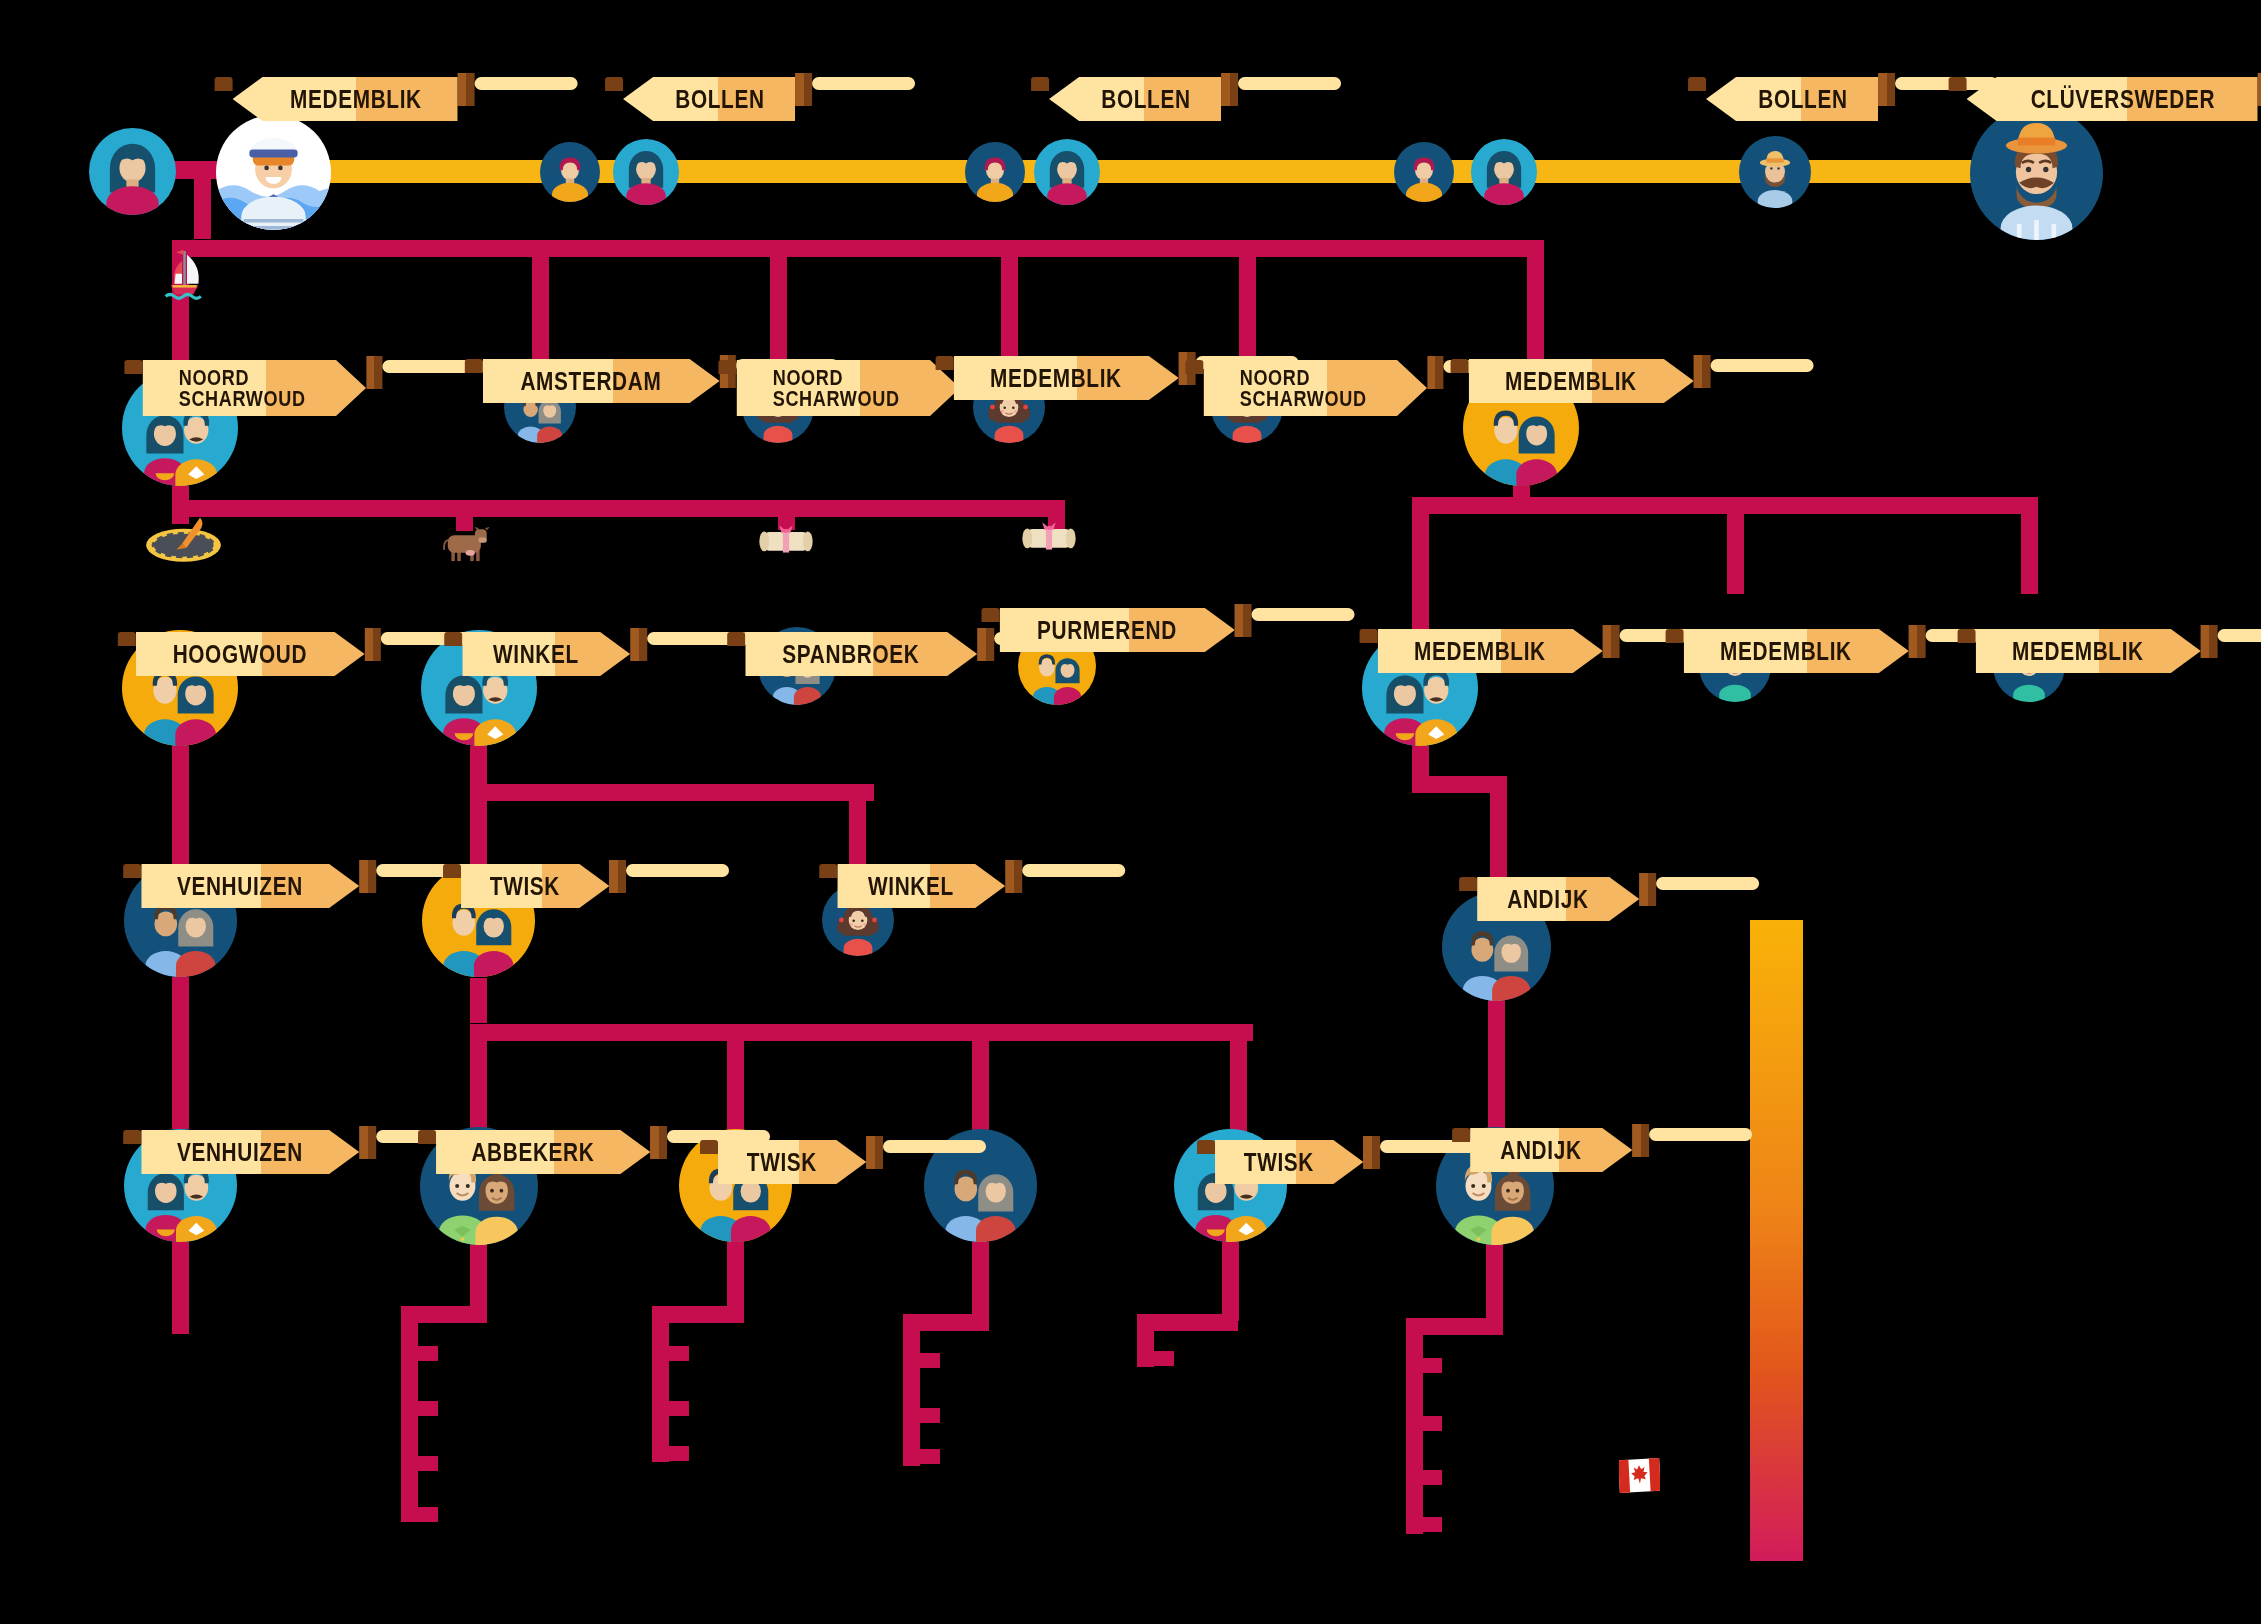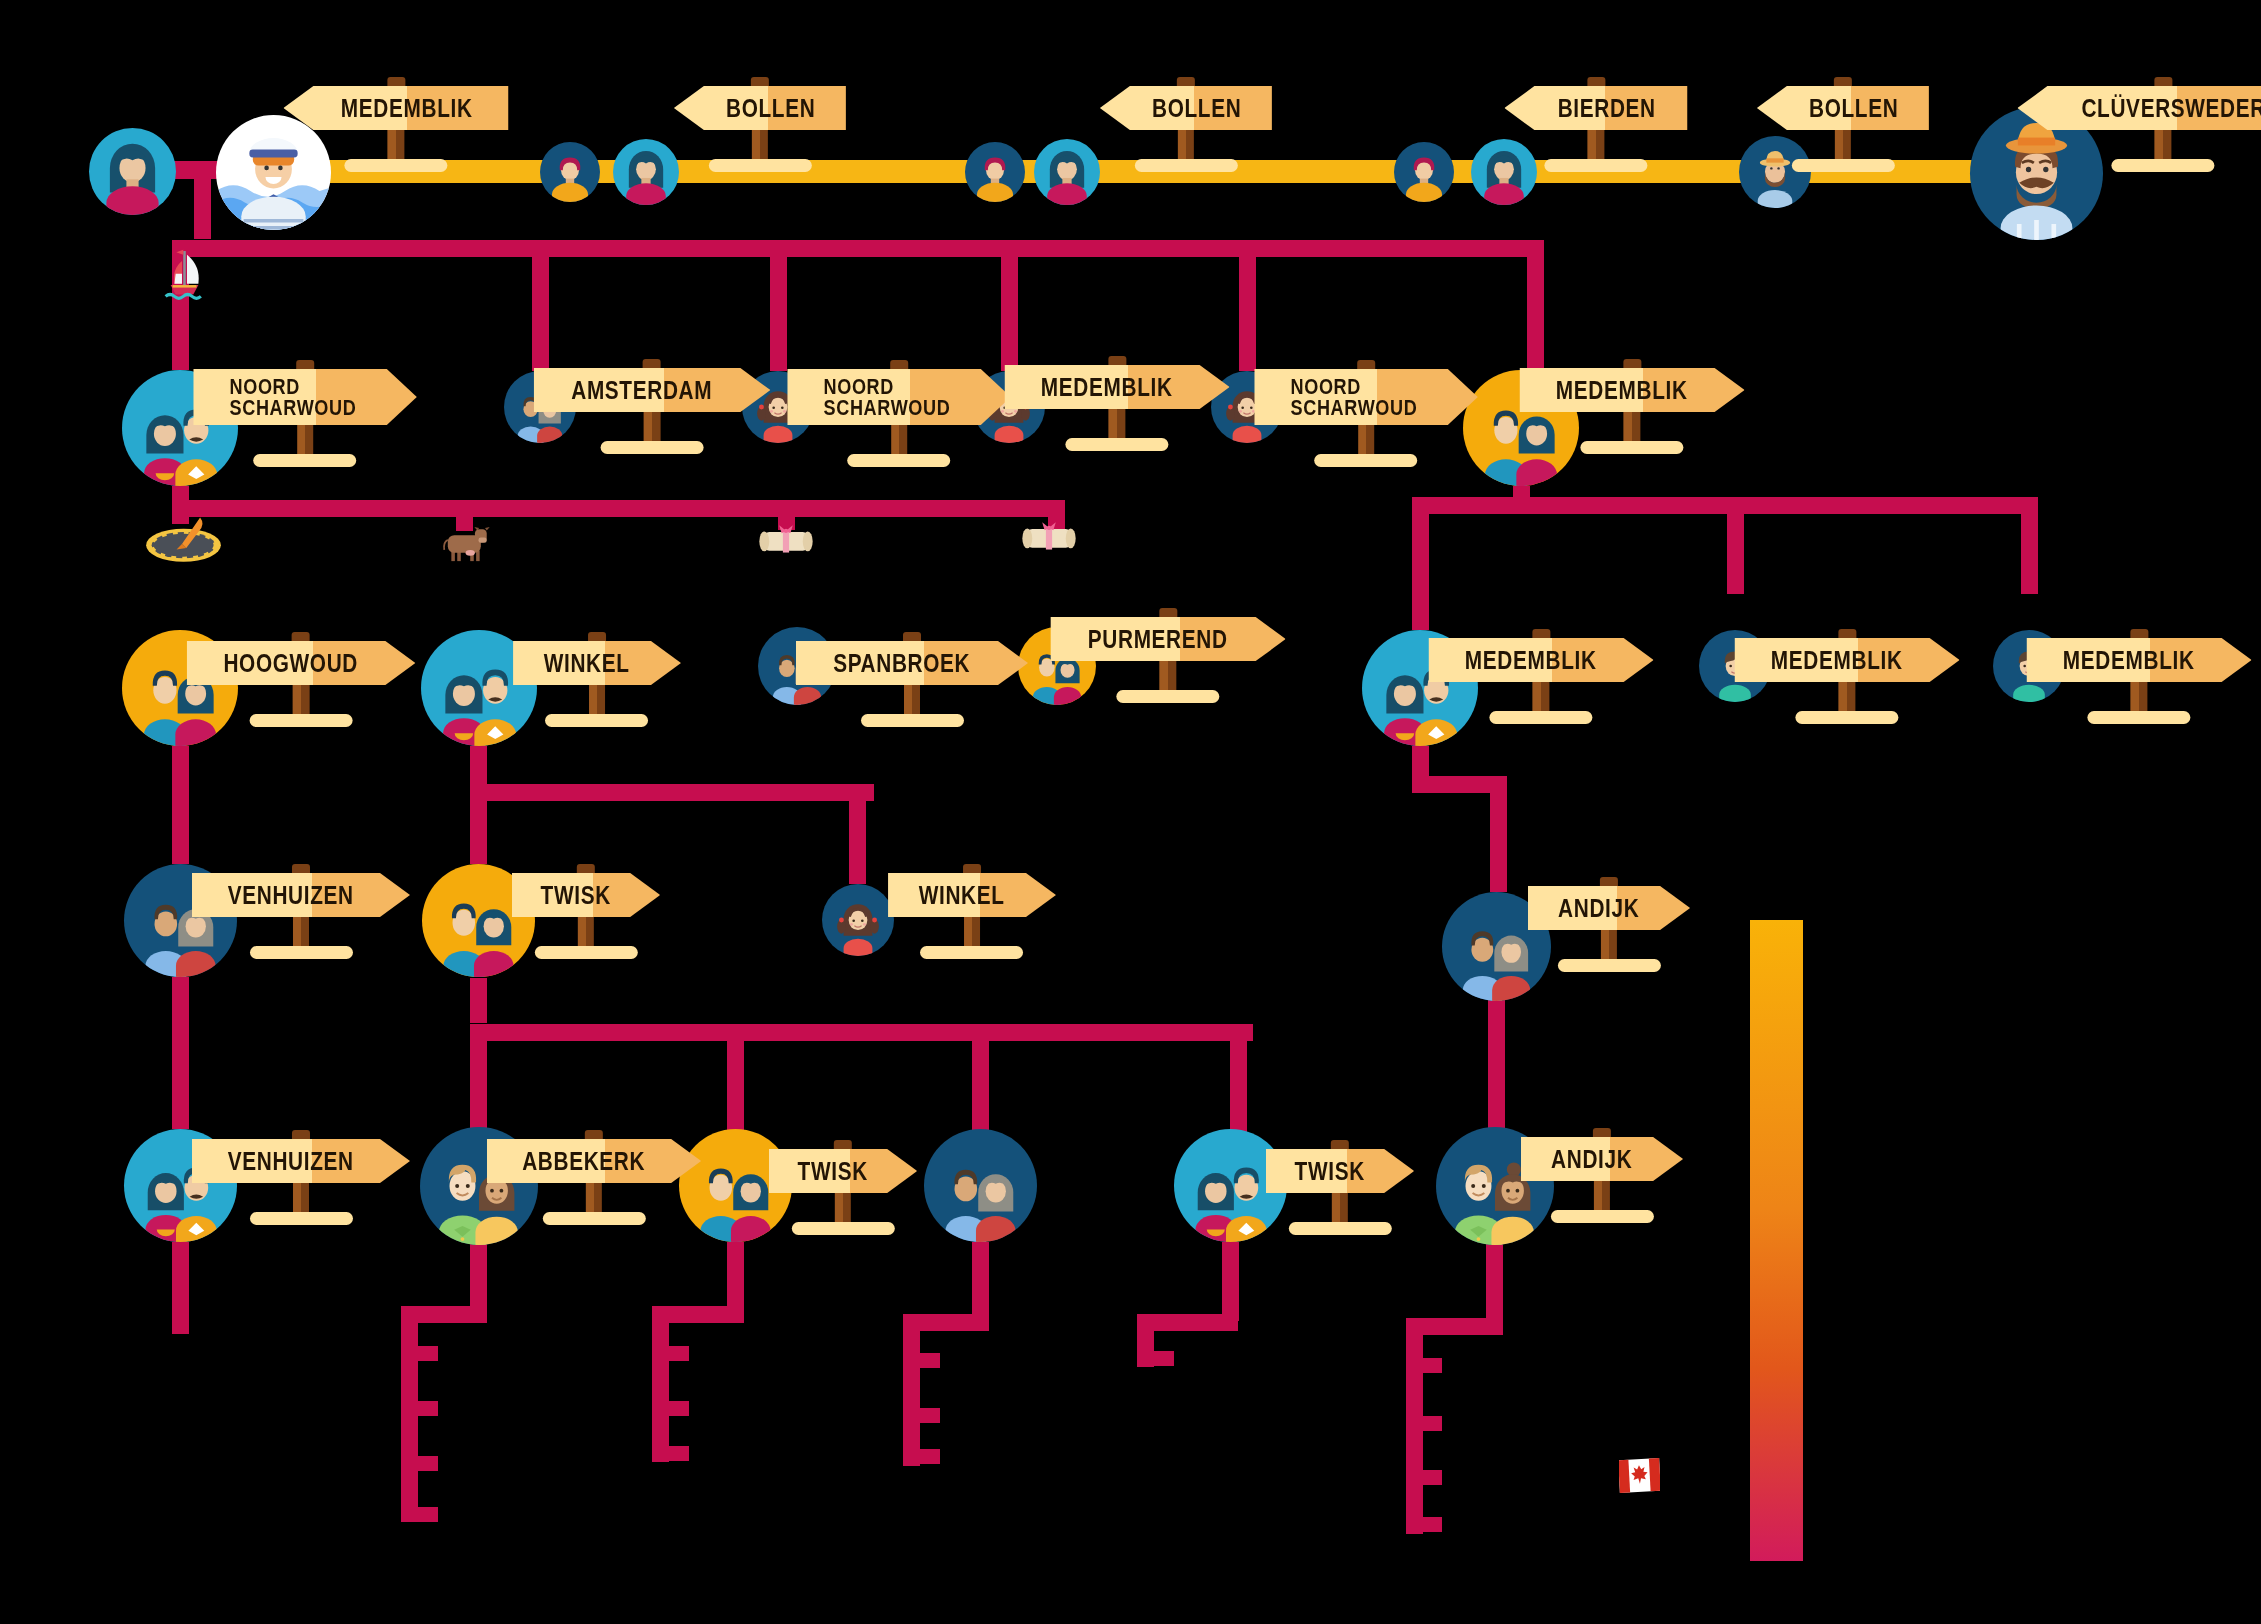--- a/index.html
+++ b/index.html
@@ -6,21 +6,21 @@
   #canvas{position:relative;width:2261px;height:1624px;background:#000;overflow:hidden;
           font-family:"Liberation Sans", sans-serif;}
   
   .yl{position:absolute;background:#F7B614;}
   .cl{position:absolute;background:#C60D4F;}
   
   .av{position:absolute;border-radius:50%;overflow:hidden;z-index:2;}
   .av svg{width:100%;height:100%;display:block;}
   .teal{background:#28A9CF}.navy{background:#14517A}.yellowbg{background:#F5AB0C}.whitebg{background:#FFFFFF}
   
-  .sign{position:absolute;transform:translateX(-50%);display:flex;flex-direction:column;align-items:center;z-index:3;}
+  .sign{position:absolute;transform:translateX(-50%);display:flex;z-index:3;}
   .sign .cap{width:18px;height:13.6px;background:#7A4015;border-radius:3px 3px 0 0;margin-bottom:-4.5px;}
   .sign .plank{position:relative;z-index:2;height:44px;padding:0 19.6px;display:flex;align-items:center;justify-content:center;
       background:linear-gradient(90deg,#FFE3A0 0 55%,#F5B761 55% 100%);color:#231505;font-weight:700;font-size:26px;white-space:nowrap;}
   .sign.left  .plank{clip-path:polygon(0 50%,30px 0,100% 0,100% 100%,30px 100%);padding-left:41px;}
   .sign.right .plank{clip-path:polygon(0 0,calc(100% - 30px) 0,100% 50%,calc(100% - 30px) 100%,0 100%);padding-right:41px;}
   .sign .post{width:16.6px;height:33px;background:linear-gradient(90deg,#A05A20 0 50%,#7A4015 50% 100%);margin-top:-4.5px;}
   .sign .base{width:103px;height:13px;border-radius:6.8px;background:#FFE3A0;}
   .sign.two .plank{height:56px;font-size:22.6px;line-height:.95;white-space:normal;width:163px;text-align:left;}
   .cond{display:inline-block;transform:scaleX(.8);letter-spacing:0.8px;}
   .icon{position:absolute;z-index:4;}
@@ -445,28 +445,20 @@
     <div class="base"></div>
   </div>
   <div class="sign left" style="left:1186px;top:77px">
     <div class="cap"></div>
     <div class="plank">
         <span class="cond">BOLLEN</span>
       </div>
     <div class="post"></div>
     <div class="base"></div>
   </div>
-  <div class="sign left" style="left:1596px;top:77px">
-    <div class="cap"></div>
-    <div class="plank">
-        <span class="cond">BIERDEN</span>
-      </div>
-    <div class="post"></div>
-    <div class="base"></div>
-  </div>
   <div class="sign left" style="left:1843px;top:77px">
     <div class="cap"></div>
     <div class="plank">
         <span class="cond">BOLLEN</span>
       </div>
     <div class="post"></div>
     <div class="base"></div>
   </div>
   <div class="sign left" style="left:2163px;top:77px">
     <div class="cap"></div>

